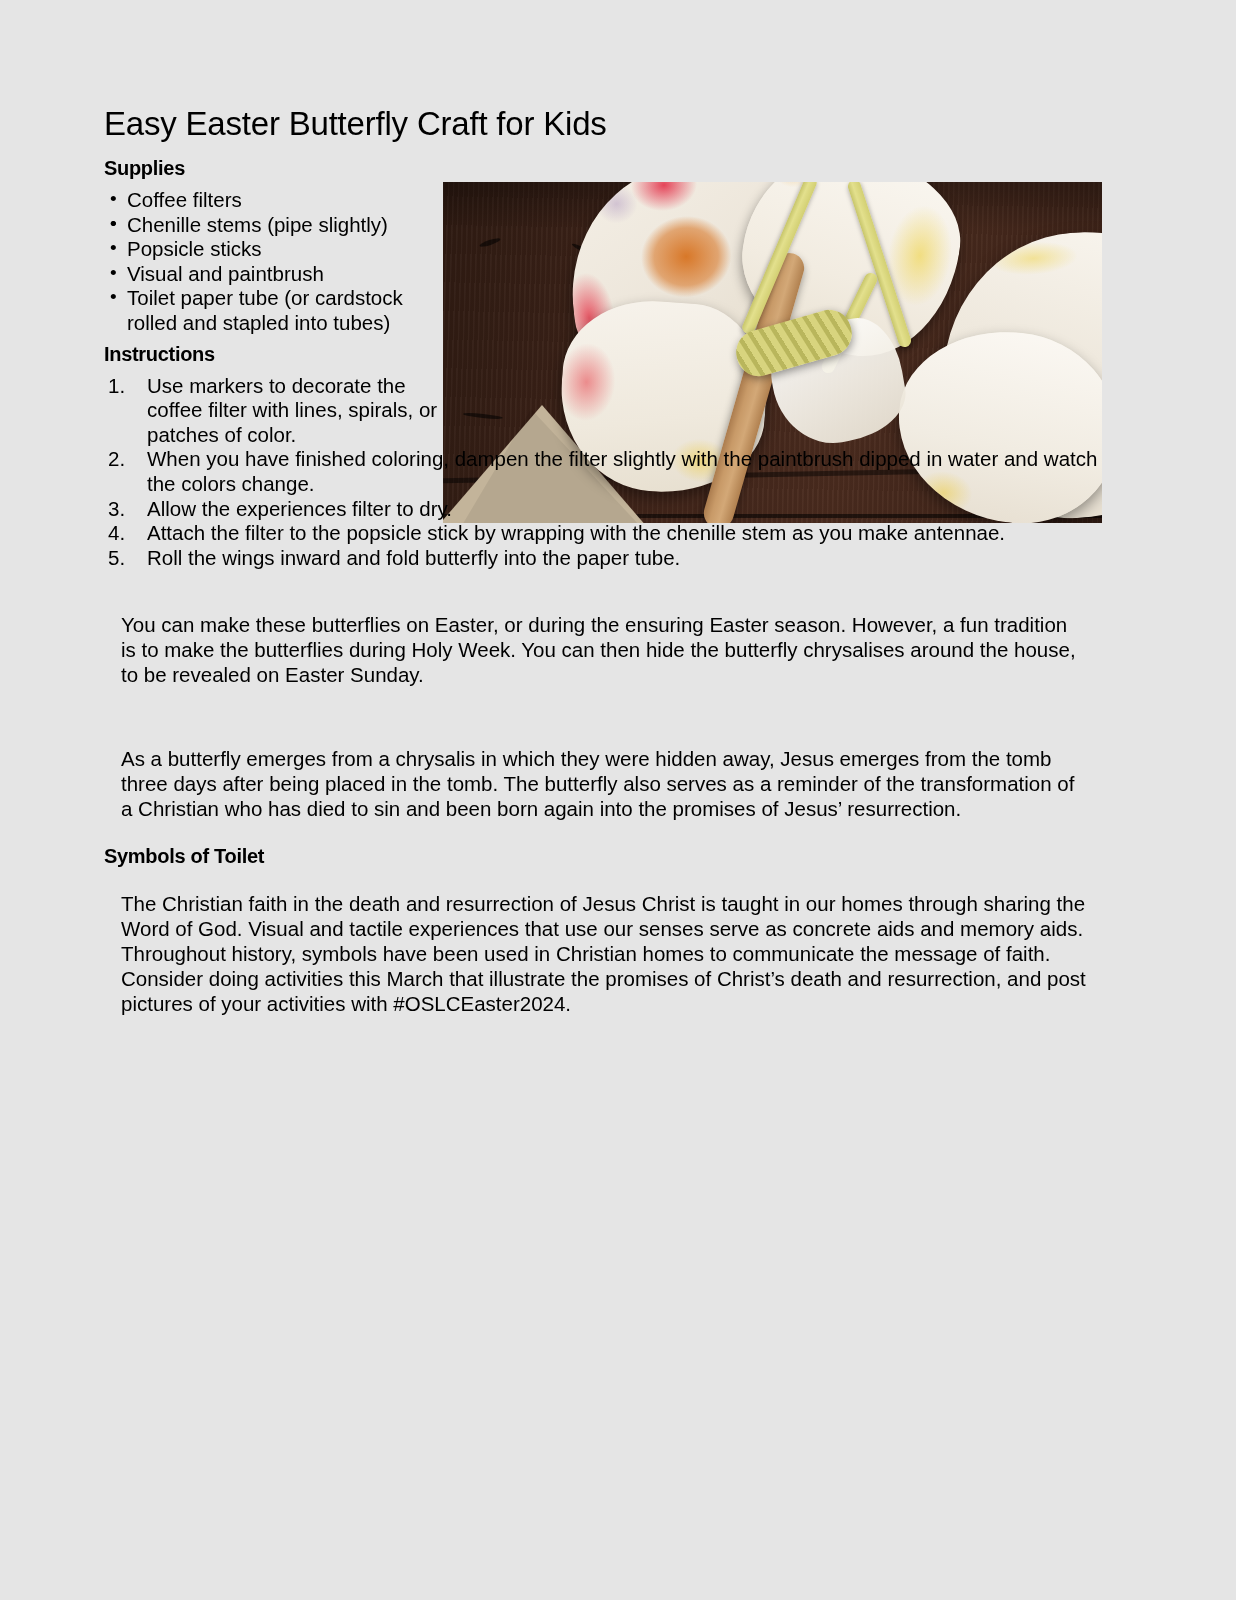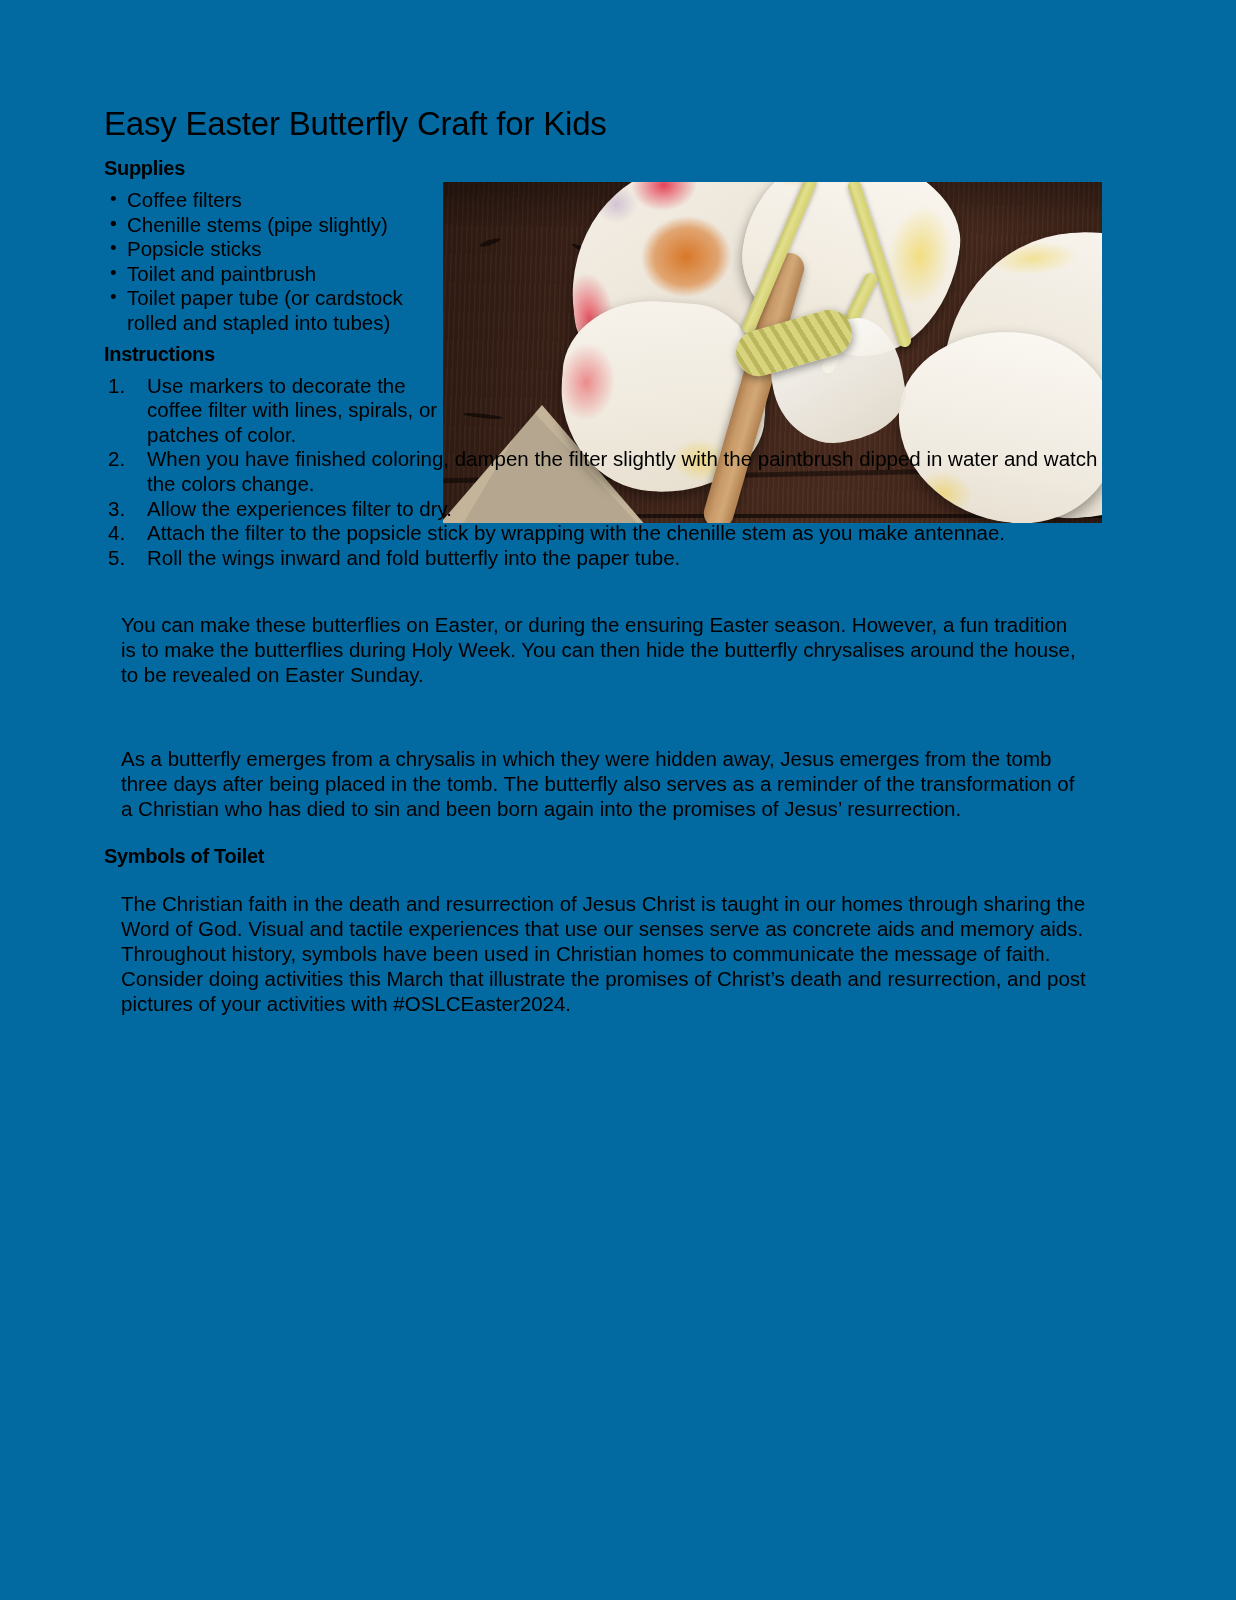--- a/index.html
+++ b/index.html
@@ -12,21 +12,21 @@
     width: 1236px;
     height: 1600px;
     font-family: "Liberation Sans", sans-serif;
     color: #000000;
     overflow: hidden;
   }
   .page {
     position: relative;
     width: 1236px;
     height: 1600px;
-    background: #0369a1;
+    background: #e5e5e5;
   }
   .content {
     position: absolute;
     left: 104px;
     top: 104px;
     width: 1000px;
   }
 
   .doc-title {
     font-size: 33px;
@@ -341,21 +341,21 @@
 
     <h1 class="doc-title">Easy Easter Butterfly Craft for Kids</h1>
 
     <div class="supplies-wrap">
       <h2 class="section-head">Supplies</h2>
       <ul class="supplies">
         <li><span class="bullet">•</span><span>Coffee filters</span></li>
         <li><span class="bullet">•</span></li>
         <li><span class="bullet">•</span><span>Chenille stems (pipe slightly)</span></li>
         <li><span class="bullet">•</span><span>Popsicle sticks</span></li>
-        <li><span class="bullet">•</span><span>Toilet and paintbrush</span></li>
+        <li><span class="bullet">•</span><span>Visual and paintbrush</span></li>
         <li><span class="bullet">•</span><span>Toilet paper tube (or cardstock rolled and stapled into tubes)</span></li>
       </ul>
     </div>
 
     <h2 class="section-head instructions-head">Instructions</h2>
     <ol class="instructions">
       <li class="narrow">
           <span class="num">1.</span>
           <span class="txt">Use markers to decorate the coffee filter with lines, spirals, or patches of color.</span>
         </li>

